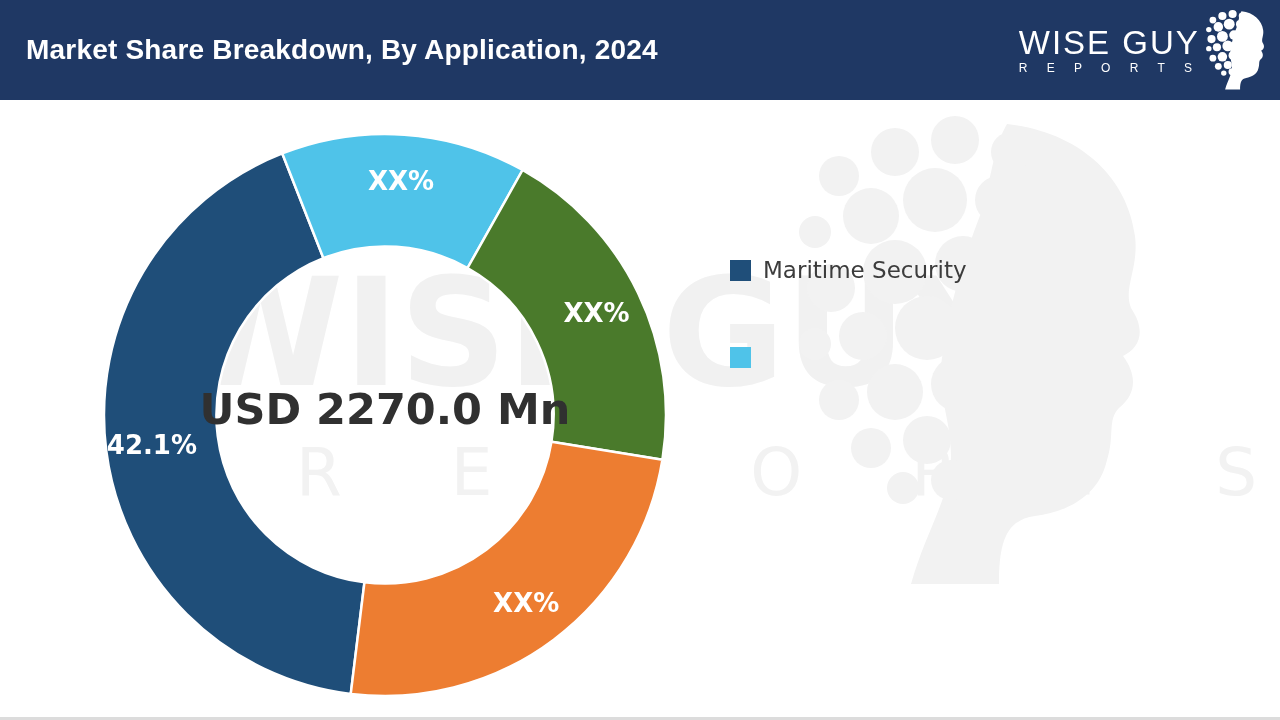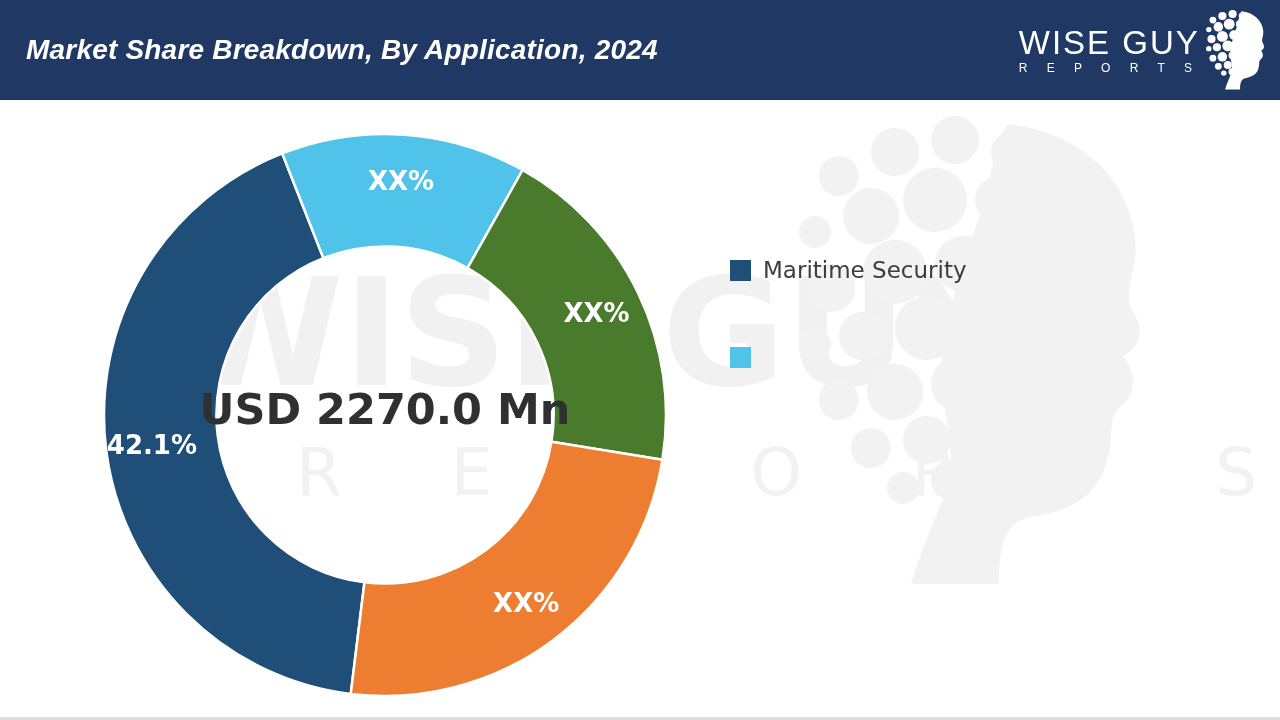--- a/index.html
+++ b/index.html
@@ -9,21 +9,20 @@
   }
   
   .header{
     position:absolute;top:0;left:0;width:1280px;height:100px;background:#1f3864;
     display:flex;align-items:center;justify-content:space-between;
     padding:0 10px 0 26px;box-sizing:border-box;z-index:10;
   }
   .page-title{
     margin:0;color:#ffffff;font-size:28px;font-weight:700;letter-spacing:.2px;
     font-family:"Liberation Sans",sans-serif;
-    font-style:italic;
   }
   .logo{display:flex;align-items:center;gap:2px;}
   .logo-text{text-align:center;}
   .logo-name{
     color:#ffffff;font-size:33px;font-weight:500;letter-spacing:2px;line-height:1;
     font-family:"Liberation Sans",sans-serif;white-space:nowrap;
   }
   .logo-tagline{
     color:#ffffff;font-size:12px;letter-spacing:8px;margin-top:3px;line-height:1;
     font-family:"Liberation Sans",sans-serif;white-space:nowrap;

